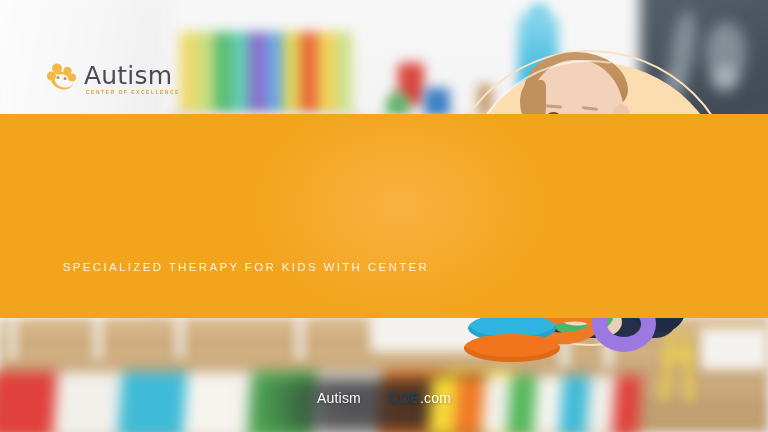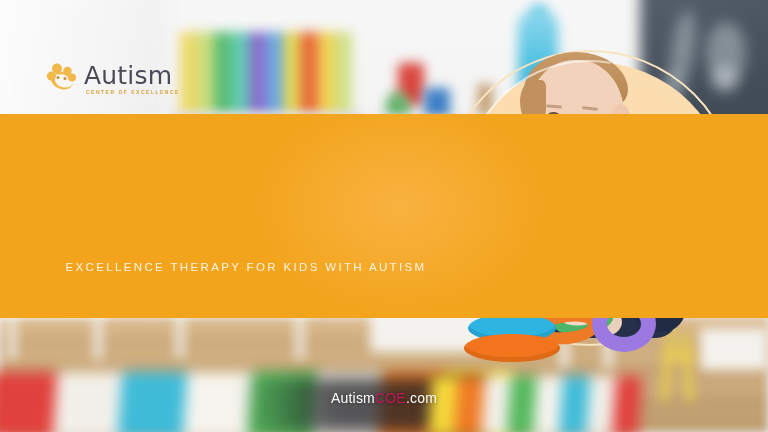--- a/index.html
+++ b/index.html
@@ -434,21 +434,21 @@
   
   .site-url {
     position: absolute;
     left: 0; top: 390px; width: 768px;
     text-align: center;
     color: #ffffff;
     font-size: 14px;
     letter-spacing: 0.2px;
     text-shadow: 0 1px 3px rgba(0,0,0,0.35);
   }
-  .site-url .hl { color: #be185d; }
+  .site-url .hl { color: #0c4a6e; padding-left: 28px; }
 </style>
 </head>
 <body>
 
 <div id="stage">
 
   <div class="bg-layer">
     <div class="bg-wall"></div>
     <div class="bg-leftwall"></div>
 
@@ -596,21 +596,21 @@
     </div>
 
     <div class="swoosh"></div>
   </div>
 
   <div class="band">
     <div class="band-glow"></div>
   </div>
 
 
-  <div class="subhead">EXCELLENCE THERAPY FOR KIDS WITH AUTISM</div>
+  <div class="subhead">SPECIALIZED THERAPY FOR KIDS WITH CENTER</div>
 
   <div class="logo">
     <div class="logo-mark">
       <svg viewBox="0 0 34 34" width="34" height="34" aria-hidden="true">
         <g fill="#f0b94a">
           <circle cx="11" cy="6.5" r="5"></circle>
           <circle cx="21.5" cy="9" r="4.2"></circle>
           <circle cx="5.5" cy="14" r="4.6"></circle>
           <path d="M5 14 q-1 10 9.5 13 q10 2.5 13.5 -7 q-2.5 6 -10.5 5.5 q-9 -1 -9 -11 z"></path>
           <path d="M9 11 q5 -3 11 0 q4 2 4.5 7 q-5 -7 -11 -5.5 q-3 0.8 -4.5 -1.5 z"></path>

